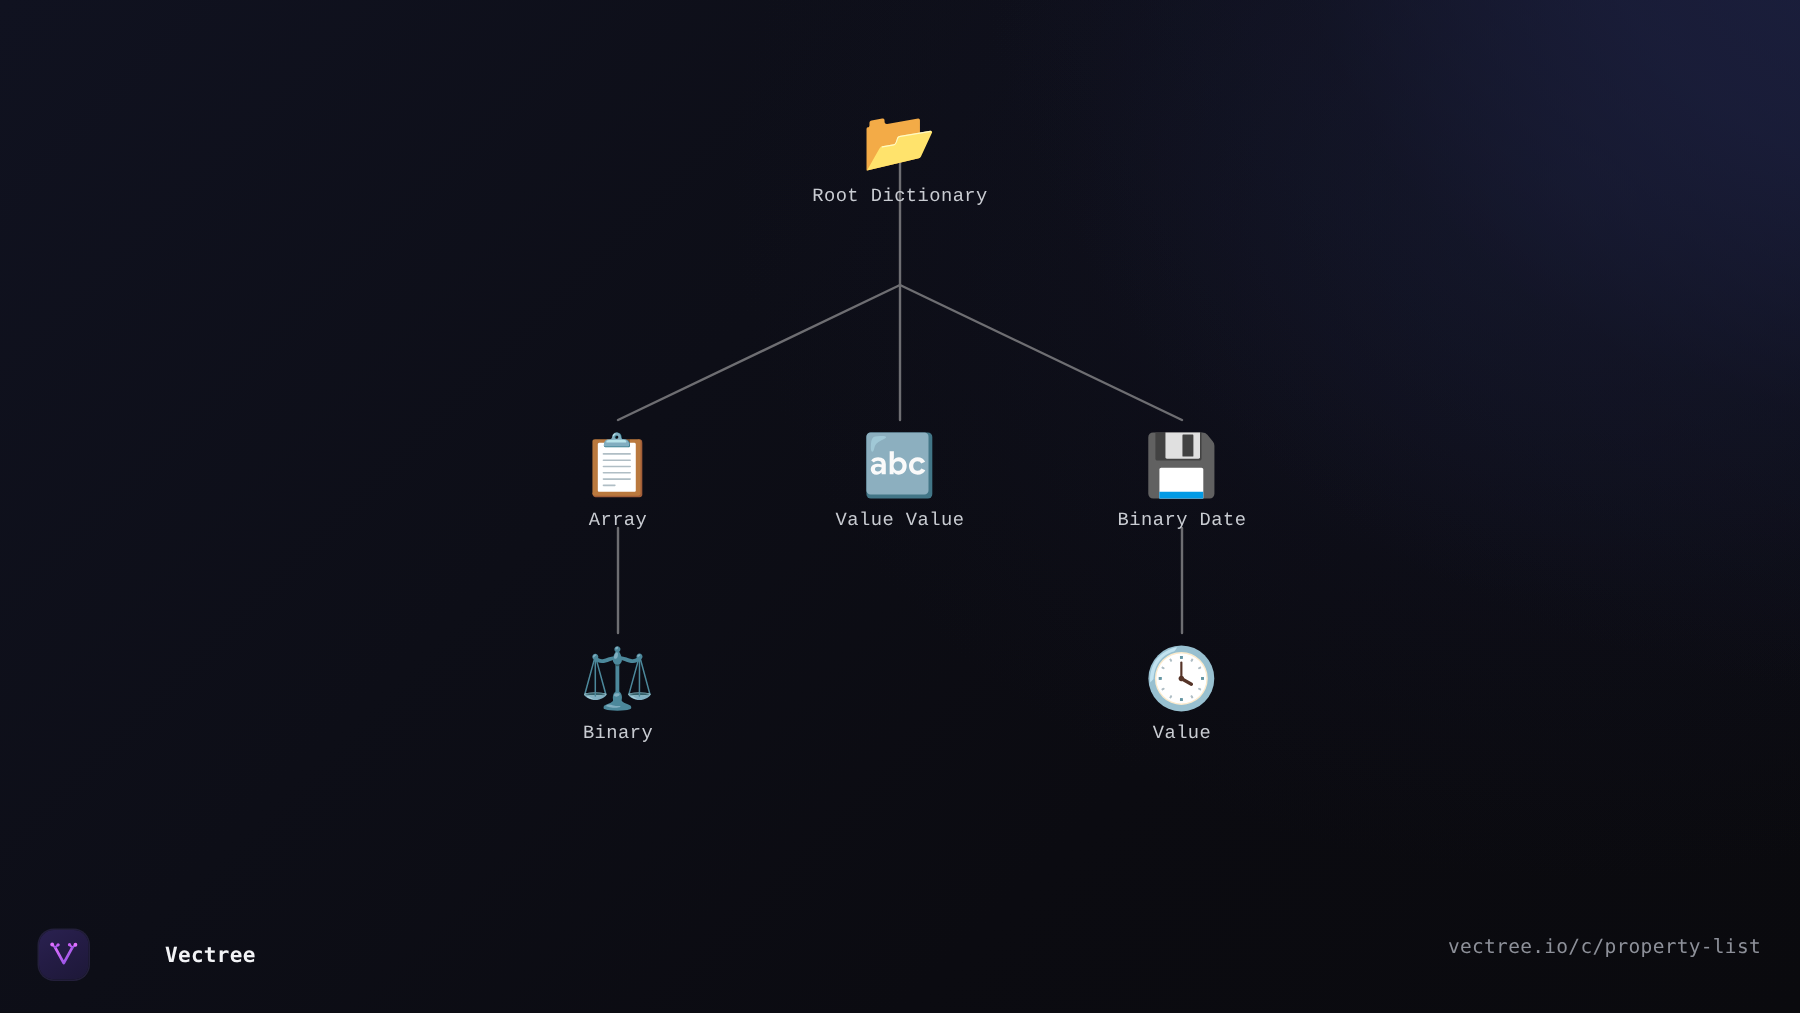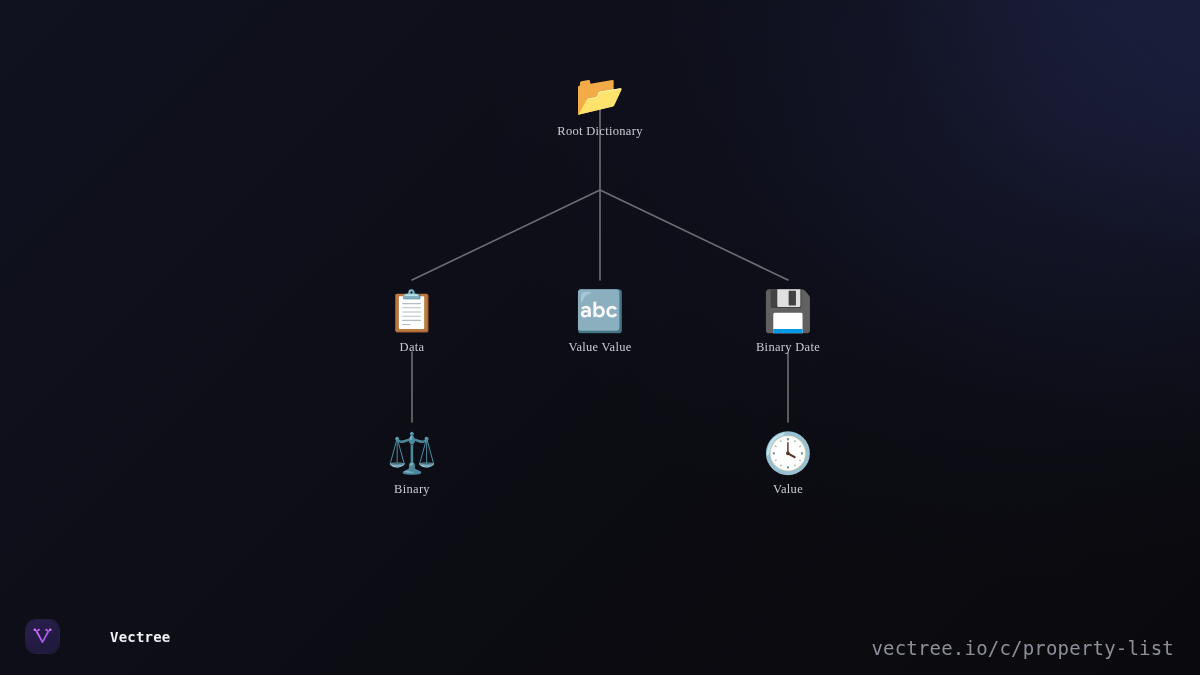--- a/index.html
+++ b/index.html
@@ -49,21 +49,21 @@
     font-family: "DejaVu Sans", sans-serif;
     font-size: 40px;
     line-height: 44px;
     height: 46px;
     display: flex;
     align-items: center;
     justify-content: center;
     user-select: none;
   }
   .node-label {
-    font-family: Liberation Serif, serif;
+    font-family: Liberation Mono, monospace;
     font-size: 12.5px;
     letter-spacing: 0.3px;
     color: #c9ccd2;
     white-space: nowrap;
     text-align: center;
   }
 
   
   #footer {
     position: absolute;
@@ -109,24 +109,24 @@
   #page-title {
     font-family: "DejaVu Sans Mono", "Liberation Mono", monospace;
     font-size: 35px;
     font-weight: bold;
     color: #ffffff;
     letter-spacing: 0.5px;
     line-height: 1.05;
   }
   #footer-url {
     font-family: "DejaVu Sans Mono", "Liberation Mono", monospace;
-    font-size: 19px;
+    font-size: 13px;
     color: #8d9099;
     letter-spacing: 0.2px;
-    padding-bottom: 16px;
+    padding-bottom: 36px;
   }
 </style>
 </head>
 <body>
 
 <div id="stage">
 
   <div id="tree-canvas">
     <svg id="edge-layer" viewBox="0 0 1200 675" xmlns="http://www.w3.org/2000/svg">
         <line x1="600" y1="104" x2="600" y2="190" stroke="#6e6e72" stroke-width="1.6" stroke-linecap="round"></line>
@@ -136,21 +136,21 @@
         <line x1="412" y1="352" x2="412" y2="422" stroke="#6e6e72" stroke-width="1.6" stroke-linecap="round"></line>
         <line x1="788" y1="352" x2="788" y2="422" stroke="#6e6e72" stroke-width="1.6" stroke-linecap="round"></line>
       </svg>
     <div id="node-layer">
         <div class="tree-node" style="left: 600px; top: 72px;">
           <div class="node-icon" style="font-size: 40px;">📂</div>
           <div class="node-label">Root Dictionary</div>
         </div>
         <div class="tree-node" style="left: 412px; top: 288px;">
           <div class="node-icon" style="font-size: 40px;">📋</div>
-          <div class="node-label">Data</div>
+          <div class="node-label">Array</div>
         </div>
         <div class="tree-node" style="left: 600px; top: 288px;">
           <div class="node-icon" style="font-size: 40px;">🔤</div>
           <div class="node-label">Value Value</div>
         </div>
         <div class="tree-node" style="left: 788px; top: 288px;">
           <div class="node-icon" style="font-size: 40px;">💾</div>
           <div class="node-label">Binary Date</div>
         </div>
         <div class="tree-node" style="left: 412px; top: 430px;">

